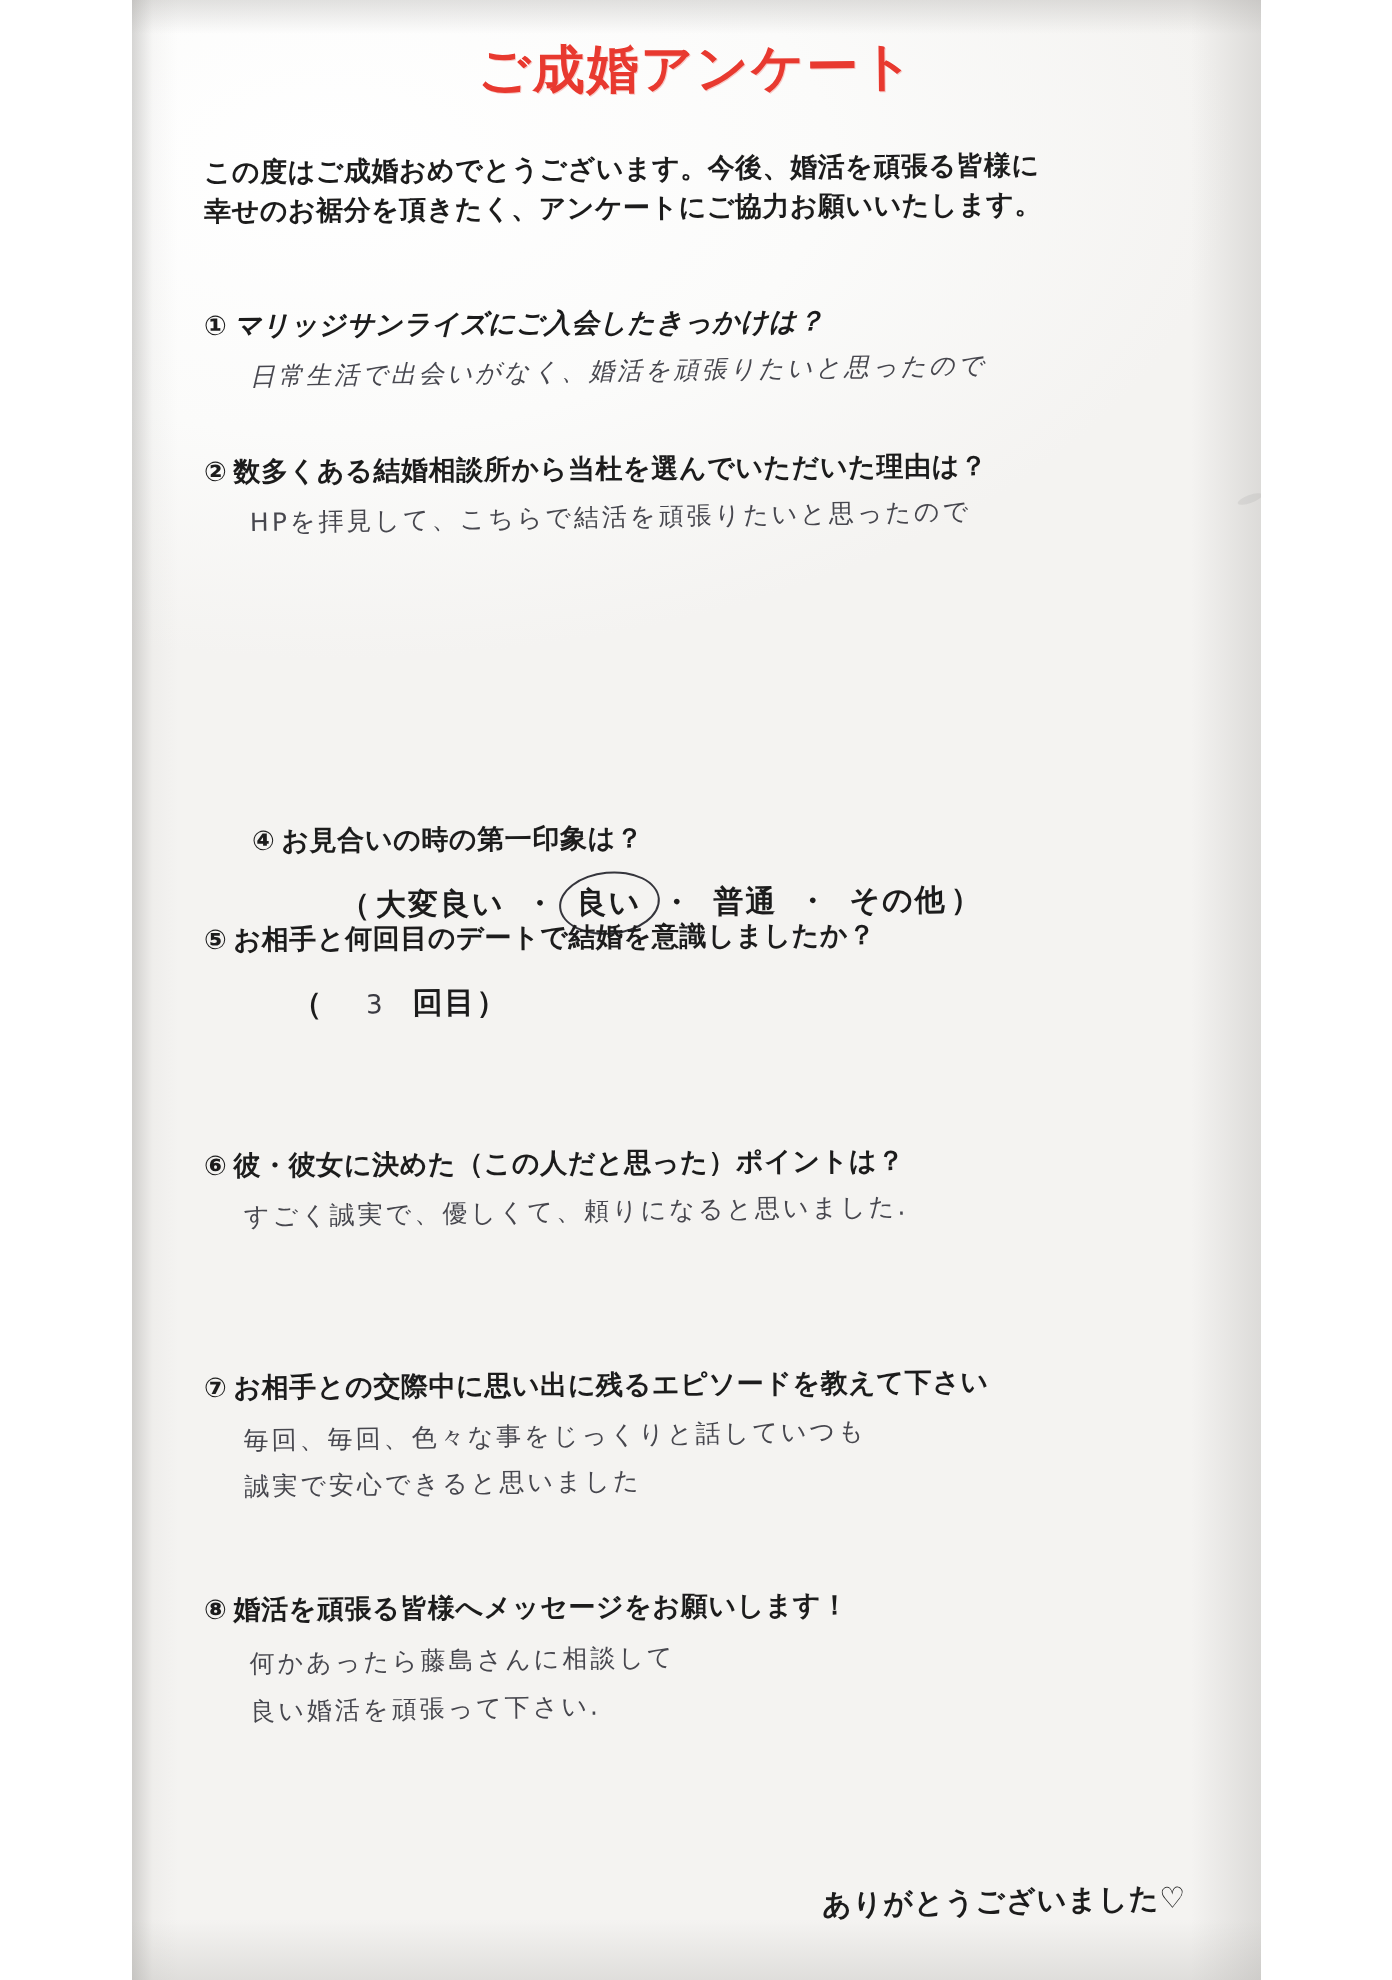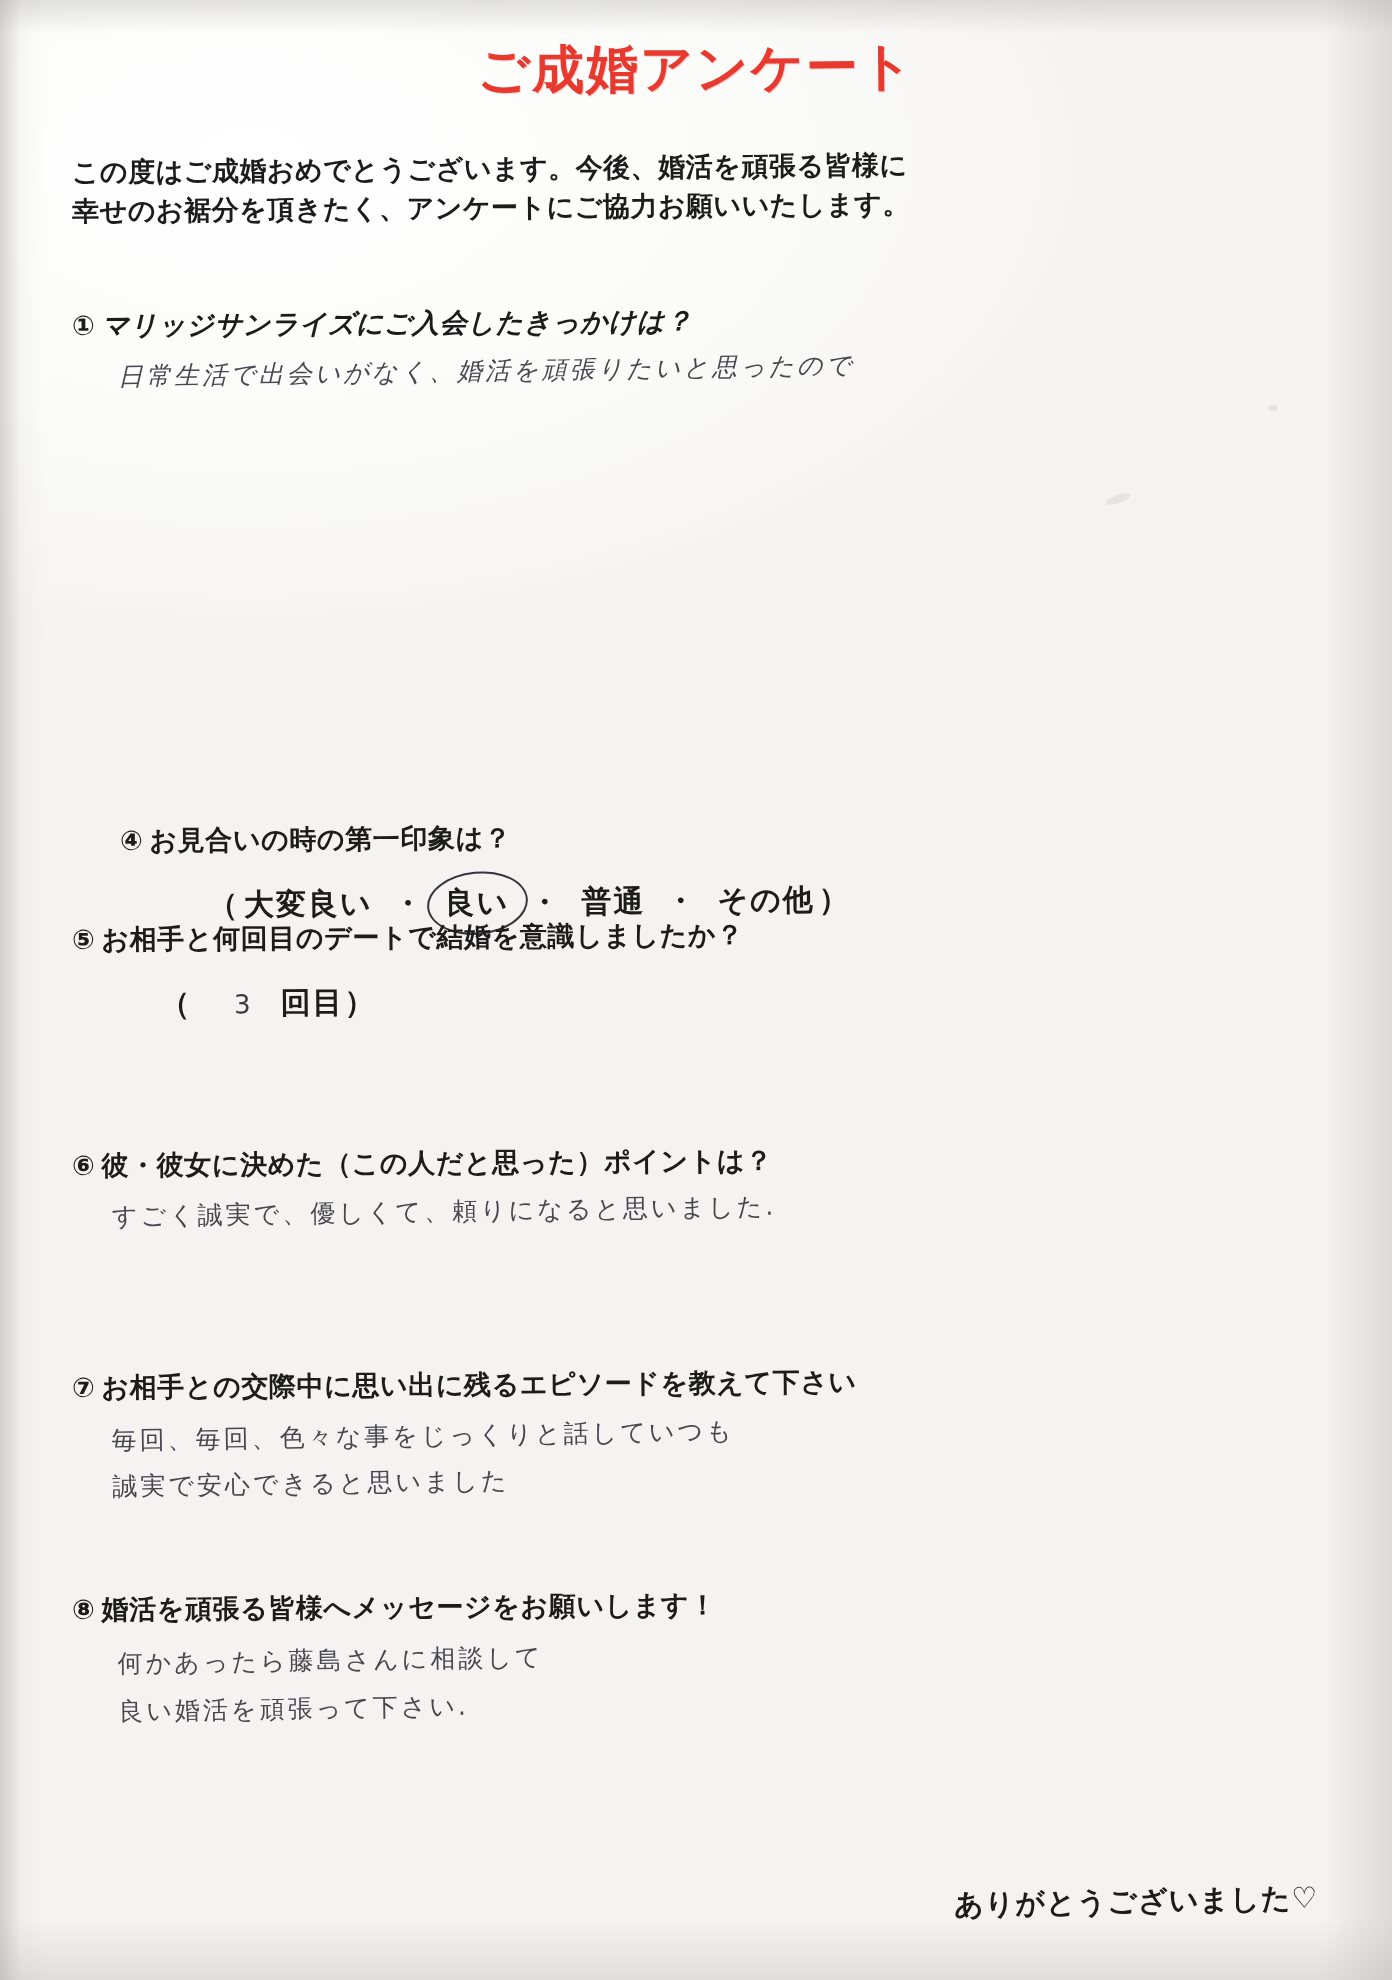--- a/index.html
+++ b/index.html
@@ -5,21 +5,21 @@
   html, body {
     margin: 0;
     padding: 0;
     background: #ffffff;
   }
   body {
     font-family: "DejaVu Sans", "Liberation Sans", sans-serif;
   }
   .page {
     position: relative;
-    width: 1392px;
+    width: 1129px;
     height: 1980px;
     margin: 0 auto;
     background:
       radial-gradient(ellipse 900px 500px at 18% 8%, #ffffff 0%, #fbfbfa 55%, #f4f3f1 100%),
       linear-gradient(135deg, #f7f6f4 0%, #fdfdfc 35%, #f6f5f3 100%);
     overflow: hidden;
     color: #1c1c1c;
   }
   
   .paper-shadow-left {
@@ -193,20 +193,26 @@
   <div class="intro" style="white-space: pre-line;">この度はご成婚おめでとうございます。今後、婚活を頑張る皆様に
 幸せのお裾分を頂きたく、アンケートにご協力お願いいたします。</div>
 
   <div class="qblock" style="top: 308px; font-style: italic;">
     <div class="q-line">
       <span class="q-num">①</span><span>マリッジサンライズにご入会したきっかけは？</span>
     </div>
     <div class="answer" style="white-space: pre-line;">日常生活で出会いがなく、婚活を頑張りたいと思ったので</div>
   </div>
 
+  <div class="qblock" style="top: 454px;">
+    <div class="q-line">
+      <span class="q-num">②</span><span>数多くある結婚相談所から当杜を選んでいただいた理由は？</span>
+    </div>
+    <div class="answer" style="white-space: pre-line;">HPを拝見して、こちらで結活を頑張りたいと思ったので</div>
+  </div>
 
 
   <div class="qblock" style="top: 823px; margin-left: 48px;">
     <div class="q-line">
       <span class="q-num">④</span><span>お見合いの時の第一印象は？</span>
     </div>
     <div class="choices">
       <span>（</span>
       <span class="choice-item">大変良い</span>
       <span class="sep">・</span>

